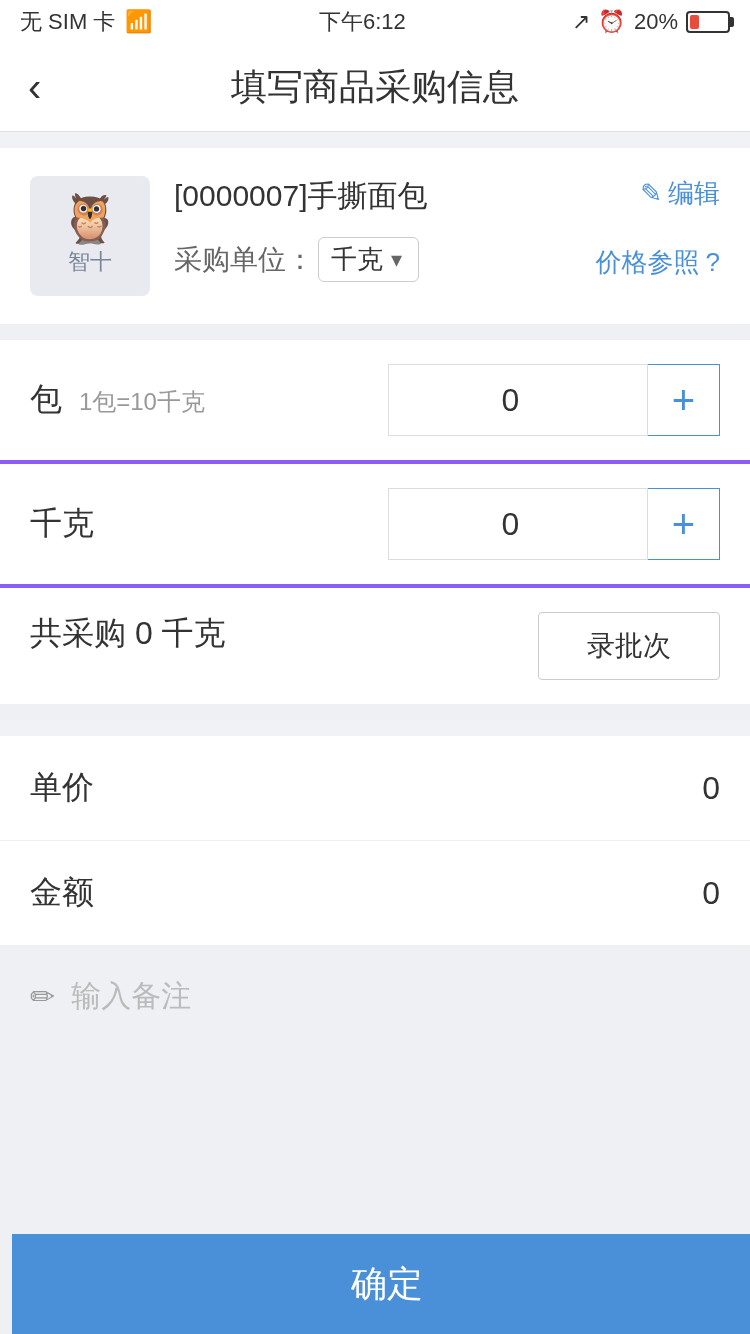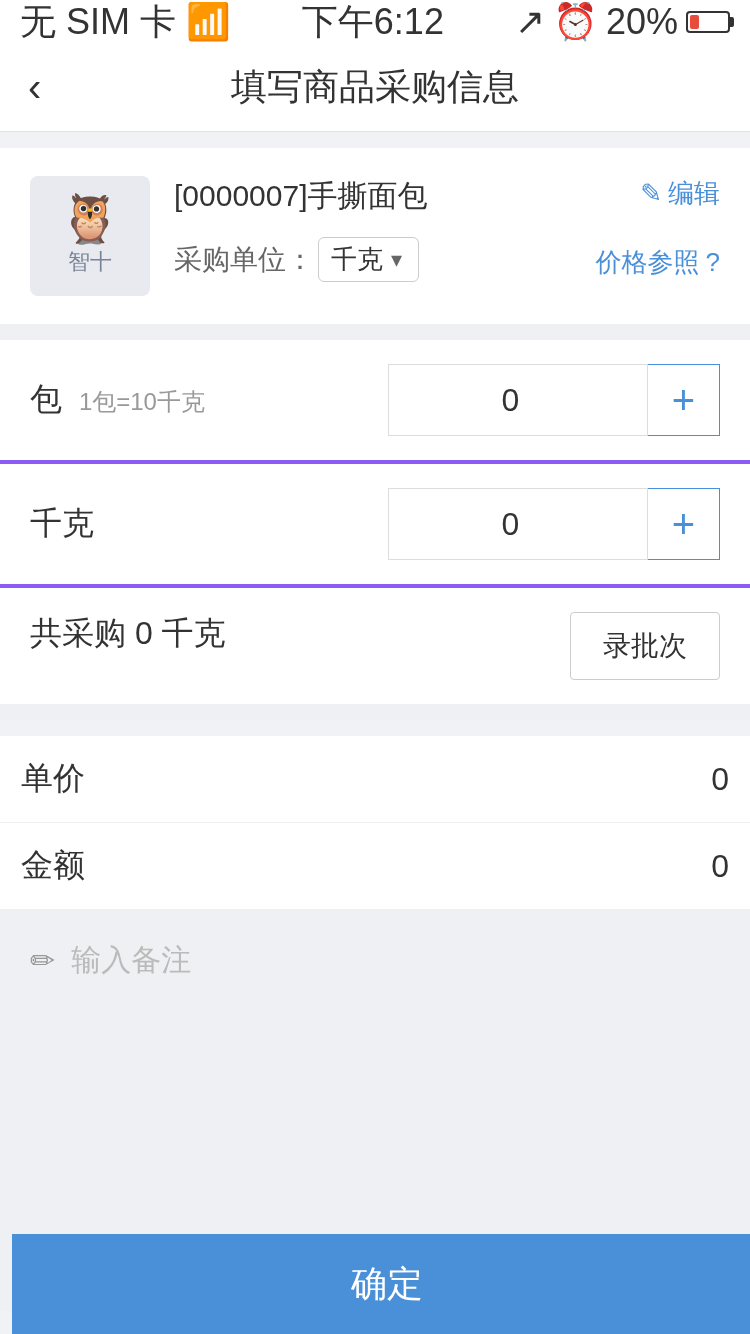--- a/index.html
+++ b/index.html
@@ -15,21 +15,21 @@
 
     
     .status-bar {
       width: 750px;
       height: 44px;
       background: #fff;
       display: flex;
       align-items: center;
       justify-content: space-between;
       padding: 0 20px;
-      font-size: 36px;
+      font-size: 22px;
       color: #333;
     }
     .status-left { display: flex; align-items: center; gap: 10px; }
     .status-right { display: flex; align-items: center; gap: 8px; }
     .battery-bar {
       width: 44px; height: 22px;
       border: 2px solid #333;
       border-radius: 4px;
       position: relative;
       display: inline-flex;
@@ -227,38 +227,38 @@
       justify-content: space-between;
       padding: 24px 30px;
       background: #fff;
     }
     .summary-text {
       font-size: 32px;
       color: #333;
     }
     .batch-btn {
       border: 1px solid #ccc;
-      padding: 14px 32px;
+      padding: 14px 48px;
       font-size: 28px;
       color: #333;
       background: #fff;
       border-radius: 4px;
       cursor: pointer;
     }
 
     
     .detail-section {
       background: #fff;
       margin-top: 16px;
     }
     .detail-row {
       display: flex;
       align-items: center;
       justify-content: space-between;
-      padding: 21px;
+      padding: 30px;
       border-bottom: 1px solid #f0f0f0;
     }
     .detail-label {
       font-size: 32px;
       color: #333;
     }
     .detail-value {
       font-size: 32px;
       color: #333;
     }

